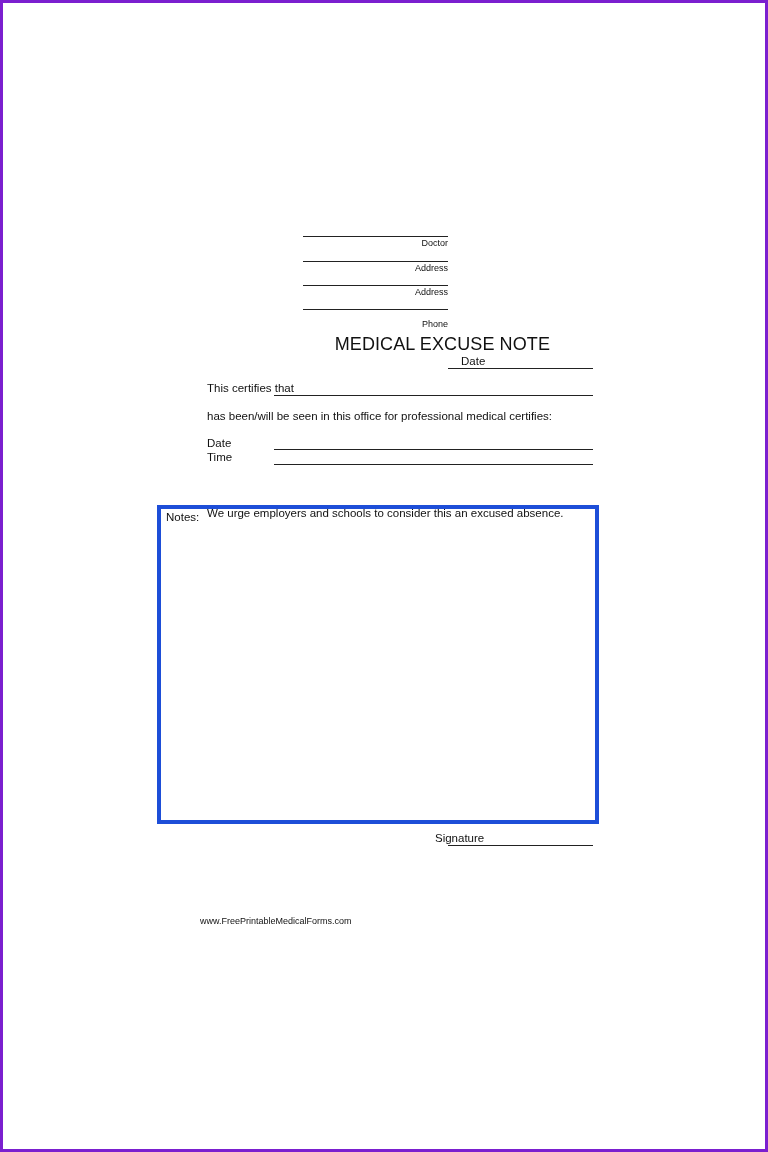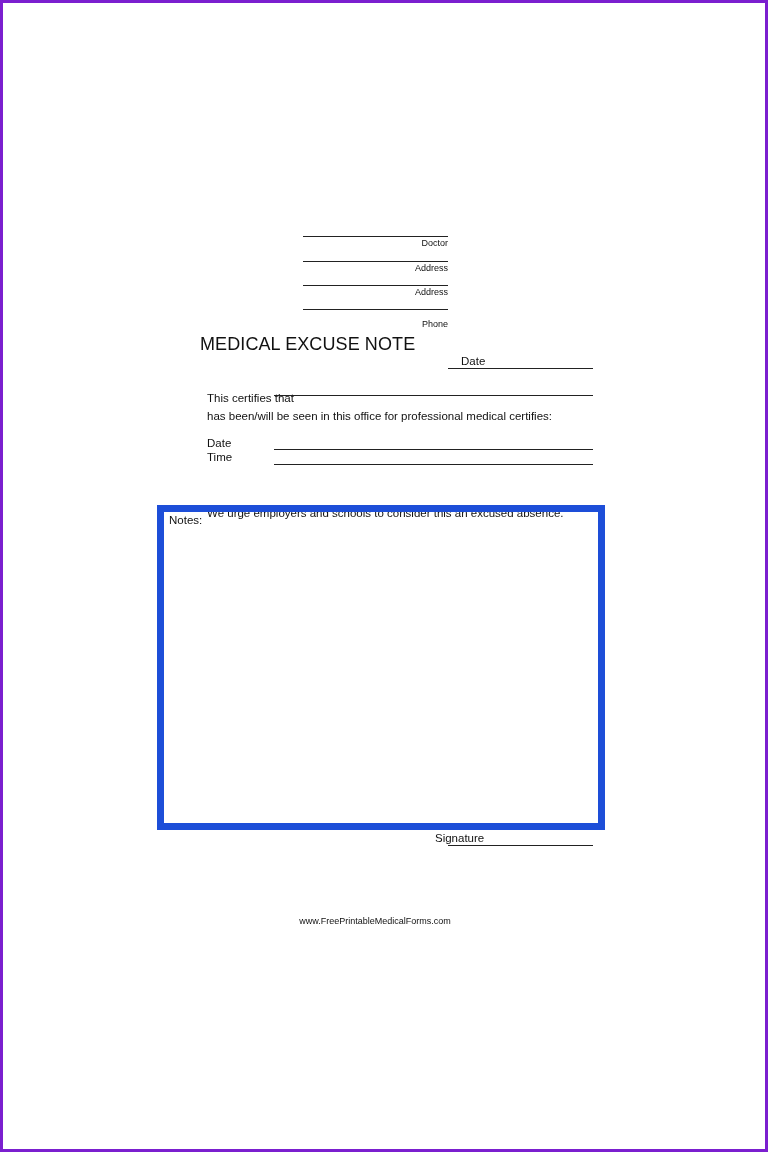--- a/index.html
+++ b/index.html
@@ -7,28 +7,28 @@
     width:768px; height:1152px; position:relative; overflow:hidden;
     background:#ffffff;
     font-family:"Liberation Sans", sans-serif; color:#111;
   }
   .frame {
     position:absolute; left:0; top:0; width:768px; height:1152px;
     box-sizing:border-box; border:3px solid #7b1fcf;
   }
   .hline { position:absolute; height:0; border-top:1px solid #222; }
   .small-label { position:absolute; width:145px; text-align:right; font-size:9px; color:#111; }
-  .title { position:absolute; left:200px; width:350px; text-align:left; top:334px; font-size:18px; letter-spacing:0.1px; }
+  .title { position:absolute; left:200px; width:350px; text-align:right; top:334px; font-size:18px; letter-spacing:0.1px; }
   .txt { position:absolute; font-size:11.5px; white-space:nowrap;padding-left:44px; }
   .notes-box {
     position:absolute; left:157px; top:505px; width:434px; height:311px;
-    border:7px solid #1d4ed8;
+    border:4px solid #1d4ed8;
   }
   .notes-label { position:absolute; left:5px; top:2px; font-size:11.5px; }
-  .footer { position:absolute; left:200px; width:350px; text-align:center; top:916px; font-size:9px; }
+  .footer { position:absolute; left:200px; width:350px; text-align:left; top:916px; font-size:9px; }
 </style>
 </head>
 <body>
 
 <div class="frame"></div>
 
 <div>
 
   <div class="hline" style="left:303px; top:236px; width:145px;"></div>
   <div class="small-label" style="left:303px; top:238px;">Doctor</div>
@@ -40,21 +40,21 @@
   <div class="small-label" style="left:303px; top:287px;">Address</div>
 
   <div class="hline" style="left:303px; top:309px; width:145px;"></div>
   <div class="small-label" style="left:303px; top:319px;">Phone</div>
 
   <div class="title">MEDICAL EXCUSE NOTE</div>
 
   <div class="txt" style="left:417px; top:355px;">Date</div>
   <div class="hline" style="left:448px; top:368px; width:145px;"></div>
 
-  <div class="txt" style="left:163px; top:392px;">This certifies that</div>
+  <div class="txt" style="left:163px; top:382px;">This certifies that</div>
   <div class="hline" style="left:274px; top:395px; width:319px;"></div>
 
   <div class="txt" style="left:163px; top:410px;">has been/will be seen in this office for professional medical certifies:</div>
 
   <div class="txt" style="left:163px; top:437px;">Date</div>
   <div class="hline" style="left:274px; top:449px; width:319px;"></div>
   <div class="txt" style="left:163px; top:451px;">Time</div>
   <div class="hline" style="left:274px; top:464px; width:319px;"></div>
 
   <div class="txt" style="left:163px; top:507px;">We urge employers and schools to consider this an excused absence.</div>

